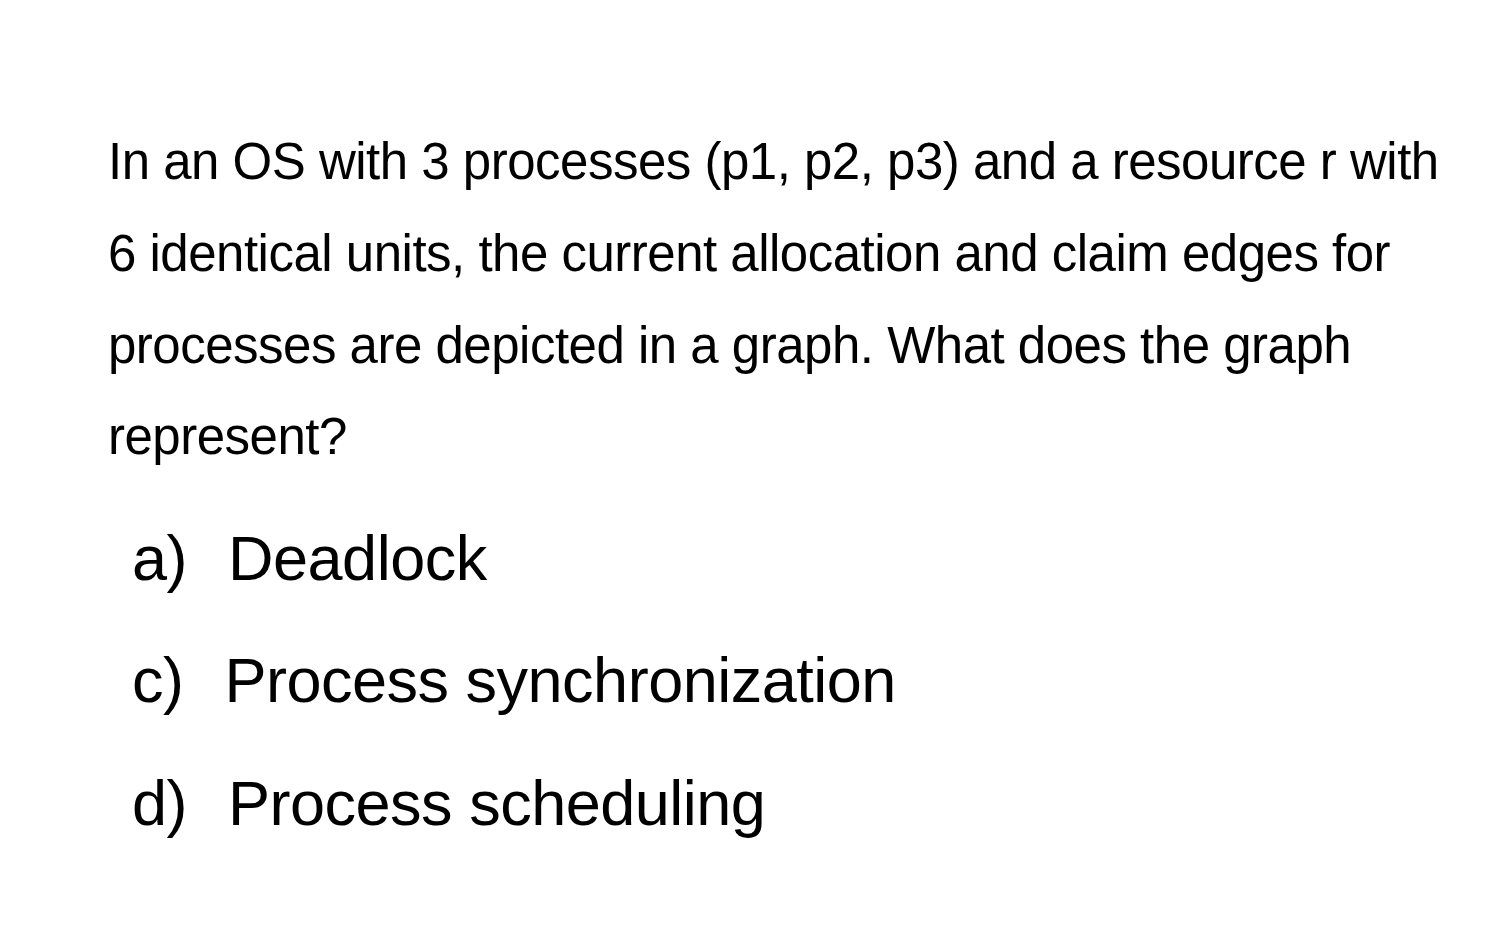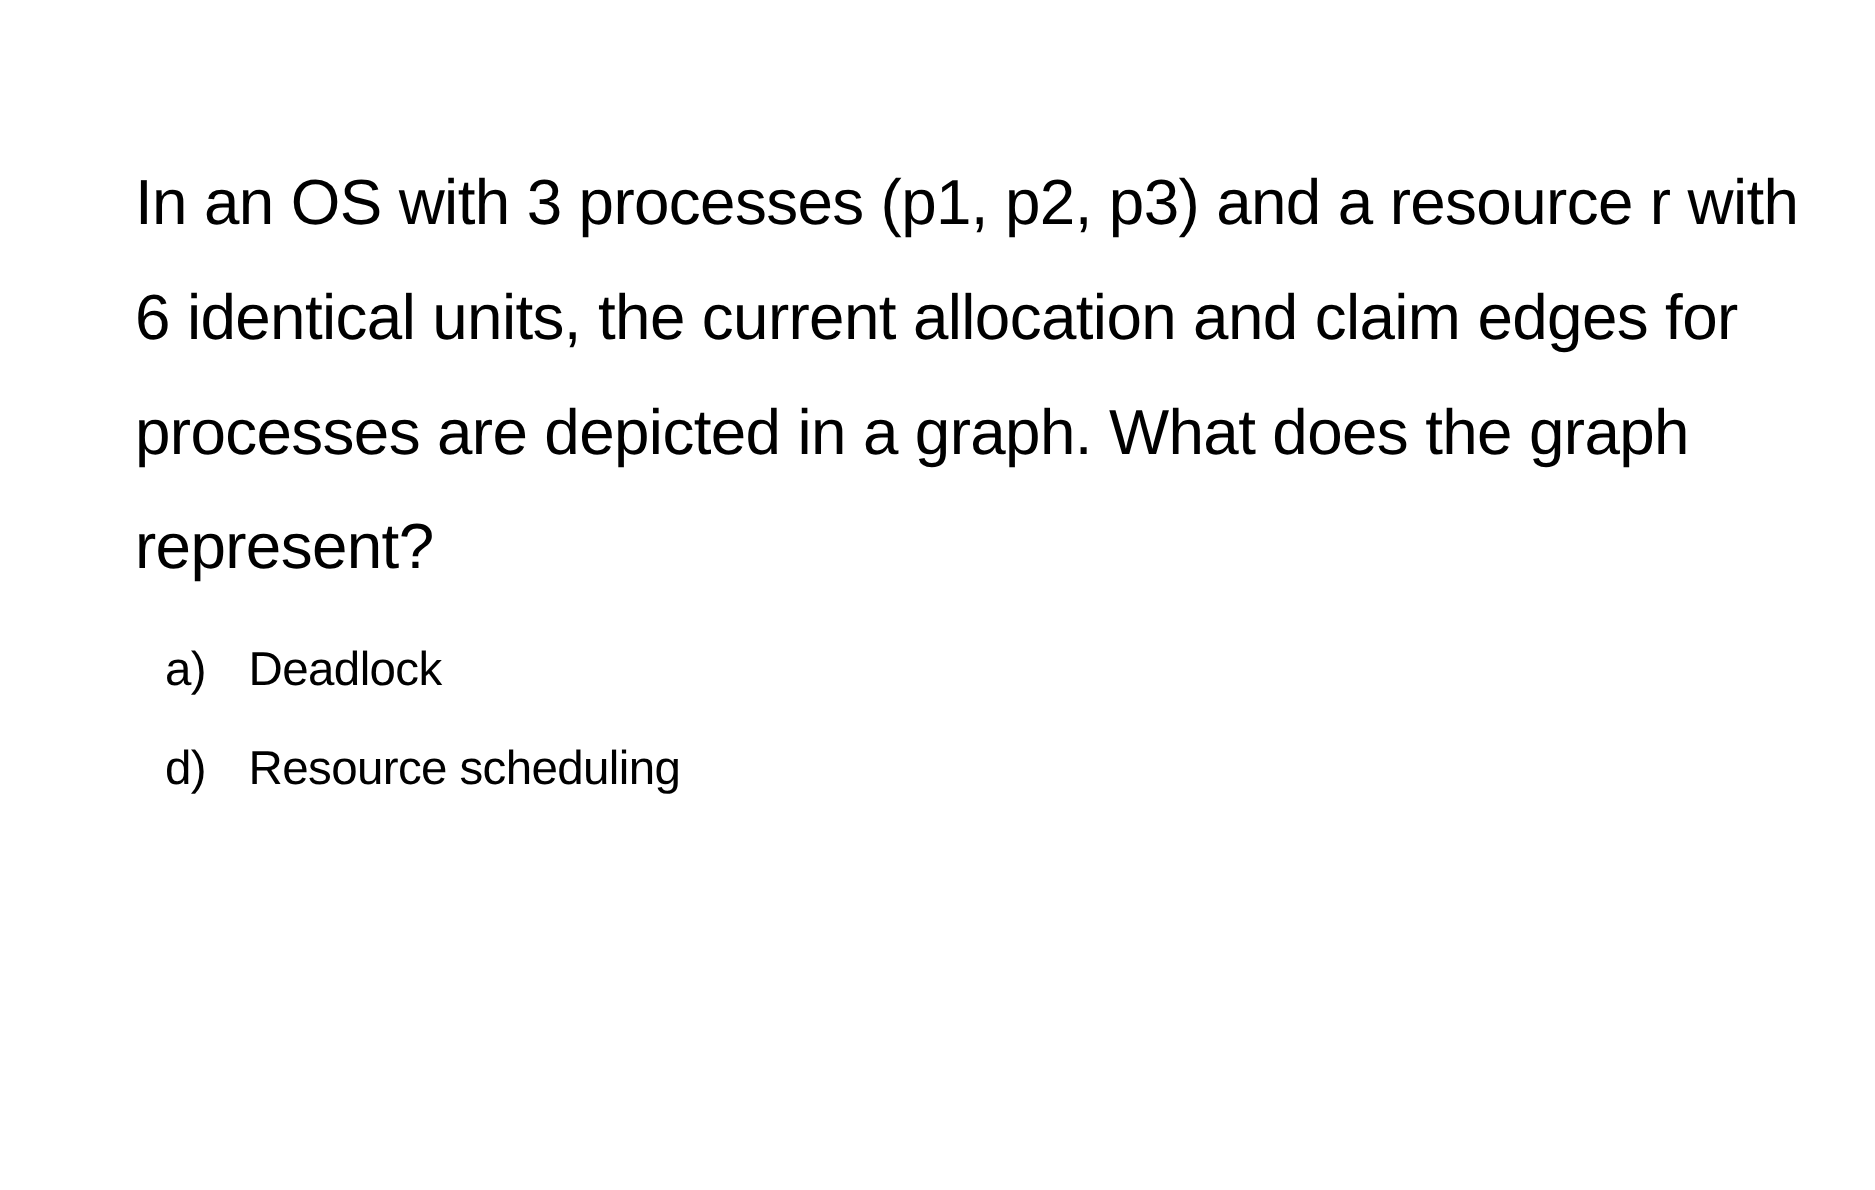--- a/index.html
+++ b/index.html
@@ -22,34 +22,38 @@
       font-size: 51px;
       line-height: 1.8;
       font-weight: 400;
       margin-bottom: 20px;
       letter-spacing: -0.5px;
     }
     .options {
       margin-top: 10px;
     }
     .option {
-      font-size: 38px;
+      font-size: 63px;
       line-height: 1.75;
       font-weight: 400;
       letter-spacing: -0.5px;
     }
   </style>
 </head>
 <body>
 
 <div class="content">
   <div class="question-text">In an OS with 3 processes (p1, p2, p3) and a resource r with 6 identical units, the current allocation and claim edges for processes are depicted in a graph. What does the graph represent?</div>
   <div class="options">
     <div class="option">
       <span>a)</span>
       <span>Deadlock</span>
     </div>
     <div class="option">
+      <span>c)</span>
+      <span>Process synchronization</span>
+    </div>
+    <div class="option">
       <span>d)</span>
-      <span>Resource scheduling</span>
+      <span>Process scheduling</span>
     </div>
   </div>
 </div>
 
 </body></html>

